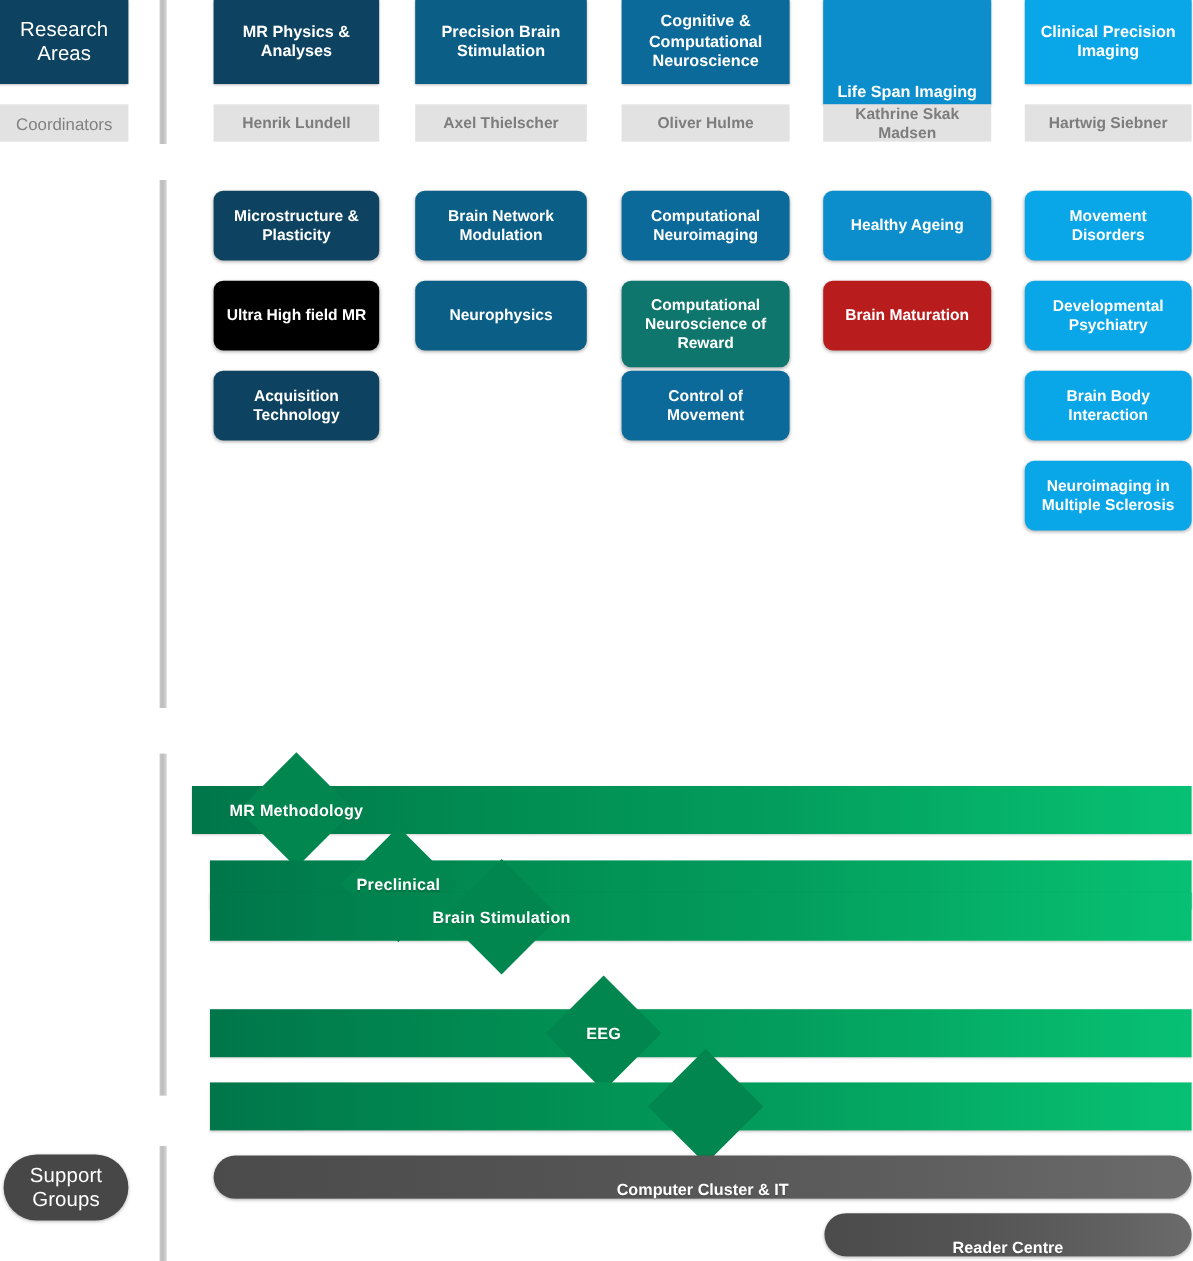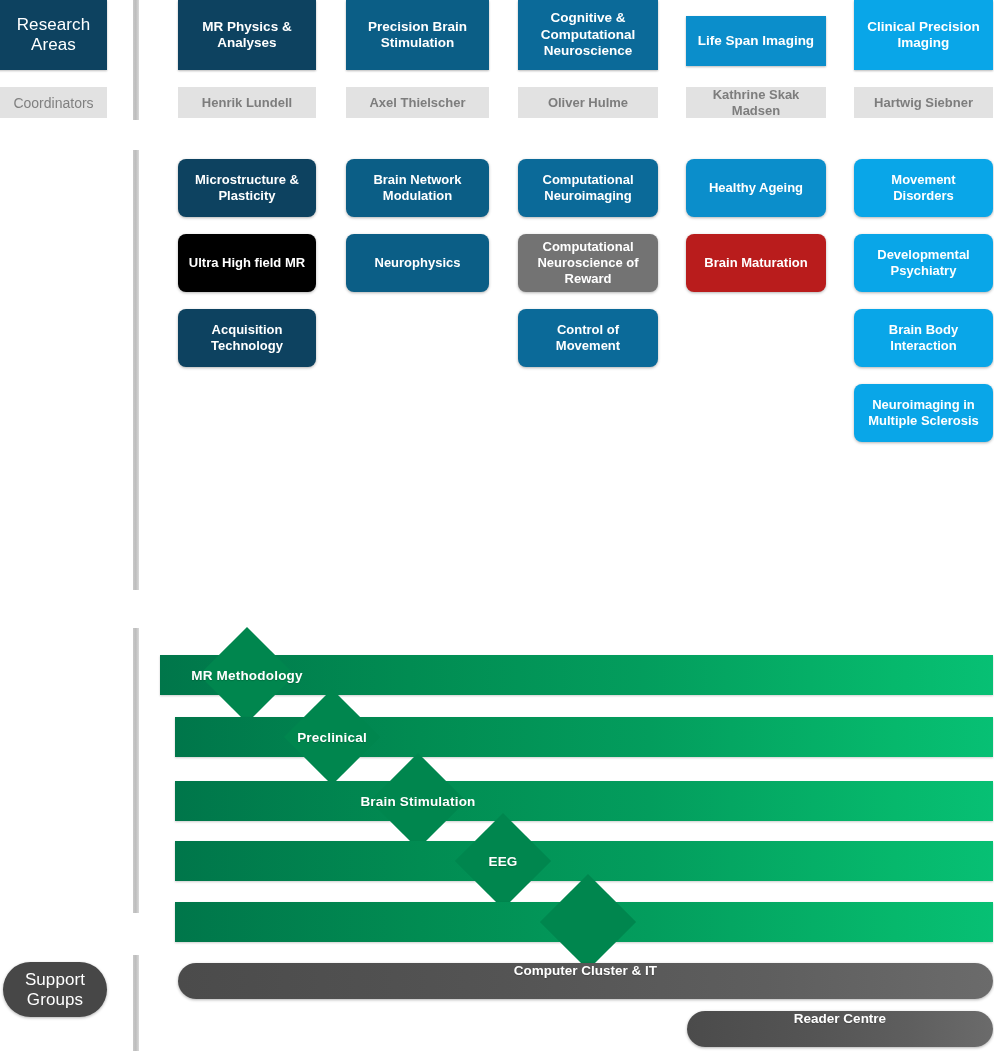--- a/index.html
+++ b/index.html
@@ -149,21 +149,21 @@
     top: 28px; height: 40px;
     display: flex; align-items: center; justify-content: center;
     color: #ffffff; font-weight: bold; font-size: 13.5px;
     letter-spacing: .2px;
     text-shadow: 0 1px 1px rgba(0,0,0,.18);
     pointer-events: none;
   }
 
   
   .support-bar {
-    display: flex; align-items: flex-start; justify-content: center;
+    display: flex; align-items: flex-end; justify-content: center;
     color: #ffffff; font-weight: bold; font-size: 13.5px;
     border-radius: 22px;
     background: linear-gradient(to right,#4b4b4b 0%,#545454 40%,#5e5e5e 72%,#6b6b6b 100%);
     box-shadow: 0 1px 3px rgba(0,0,0,.3);
     text-shadow: 0 1px 1px rgba(0,0,0,.2);
   }
 </style>
 </head>
 <body>
 
@@ -212,27 +212,27 @@
       </div>
       <div class="abs area-card" style="left: 518px; top: 0px; width: 140px; height: 70px; background: rgb(11, 106, 153);">
         <span>Cognitive &amp; Computational Neuroscience</span>
       </div>
       <div class="abs coord-card" style="left: 518px; top: 87px; width: 140px; height: 31px; text-align: center;">
         <span>Oliver Hulme</span>
       </div>
       <div class="abs group-card" style="left: 518px; top: 159px; width: 140px; height: 58px; background: rgb(11, 106, 153);">
         <span>Computational Neuroimaging</span>
       </div>
-      <div class="abs group-card" style="left: 518px; top: 234px; width: 140px; height: 58px; background: #737373;">
+      <div class="abs group-card" style="left: 518px; top: 234px; width: 140px; height: 72px; background: #0f766e;">
         <span>Computational Neuroscience of Reward</span>
       </div>
       <div class="abs group-card" style="left: 518px; top: 309px; width: 140px; height: 58px; background: rgb(11, 106, 153);">
         <span>Control of Movement</span>
       </div>
-      <div class="abs area-card" style="left: 686px; top: 16px; width: 140px; height: 50px; background: rgb(11, 142, 203);">
+      <div class="abs area-card" style="left: 686px; top: 0px; width: 140px; height: 87px; background: rgb(11, 142, 203); align-items: flex-end;">
         <span>Life Span Imaging</span>
       </div>
       <div class="abs coord-card" style="left: 686px; top: 87px; width: 140px; height: 31px;">
         <span>Kathrine Skak Madsen</span>
       </div>
       <div class="abs group-card" style="left: 686px; top: 159px; width: 140px; height: 58px; background: rgb(11, 142, 203);">
         <span>Healthy Ageing</span>
       </div>
       <div class="abs group-card" style="left: 686px; top: 234px; width: 140px; height: 58px; background: #b91c1c;">
         <span>Brain Maturation</span>
@@ -258,21 +258,21 @@
       <div class="abs method-row" style="top: 627px; height: 96px;">
         <div class="method-bar" style="left: 160px; width: 833px;"></div>
         <div class="method-diamond" style="left: 213px;"></div>
         <div class="method-text" style="left: 117px; width: 260px;">MR Methodology</div>
       </div>
       <div class="abs method-row" style="top: 689px; height: 96px;">
         <div class="method-bar" style="left: 175px; width: 818px;"></div>
         <div class="method-diamond" style="left: 298px;"></div>
         <div class="method-text" style="left: 202px; width: 260px;">Preclinical</div>
       </div>
-      <div class="abs method-row" style="top: 753px; height: 96px;">
+      <div class="abs method-row" style="top: 716px; height: 96px;">
         <div class="method-bar" style="left: 175px; width: 818px;"></div>
         <div class="method-diamond" style="left: 384px;"></div>
         <div class="method-text" style="left: 288px; width: 260px;">Brain Stimulation</div>
       </div>
       <div class="abs method-row" style="top: 813px; height: 96px;">
         <div class="method-bar" style="left: 175px; width: 818px;"></div>
         <div class="method-diamond" style="left: 469px;"></div>
         <div class="method-text" style="left: 373px; width: 260px;">EEG</div>
       </div>
       <div class="abs method-row" style="top: 874px; height: 96px;">

